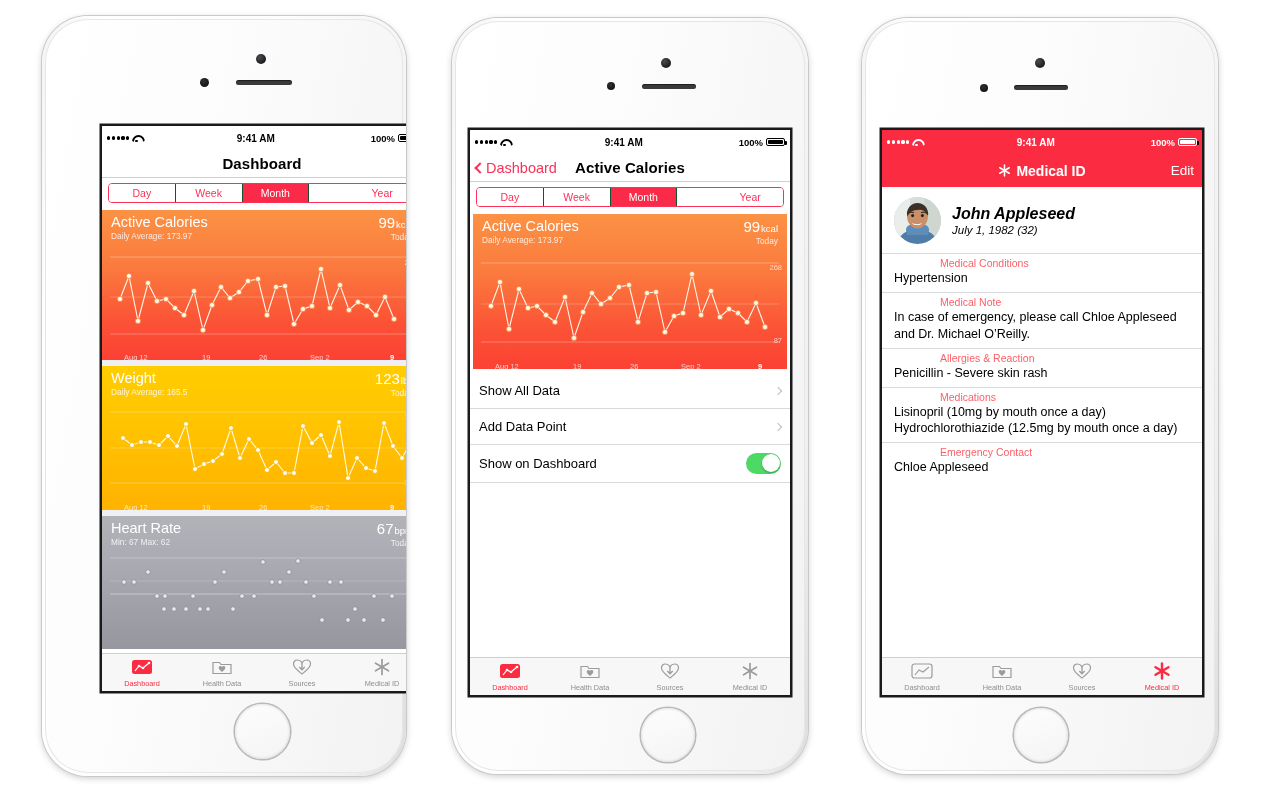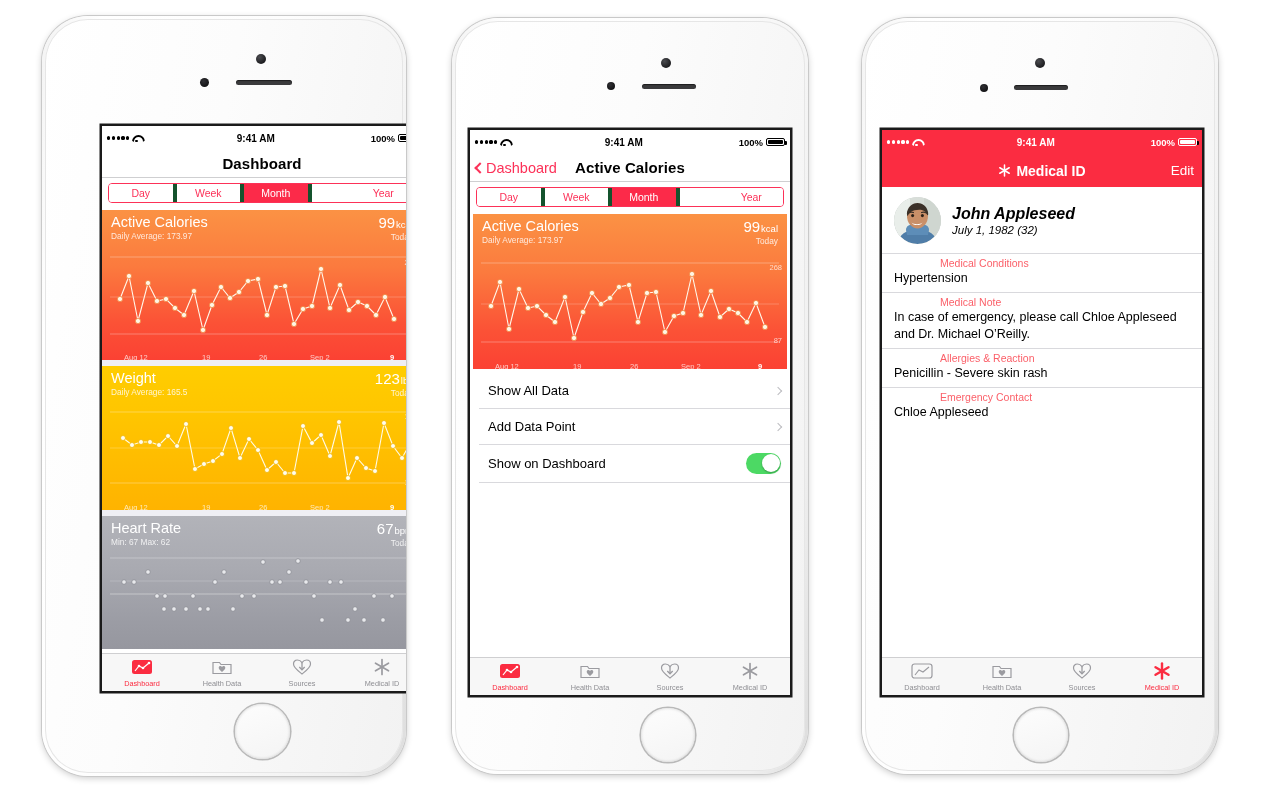--- a/index.html
+++ b/index.html
@@ -94,21 +94,21 @@
 
   
   .segwrap { background:#fff; padding:5px 6px 7px; }
   .segment {
     display:flex; border:1px solid #fc3158; border-radius:4px; overflow:hidden;
     height:20px;
   }
   .seg {
     flex:1; display:flex; align-items:center; justify-content:center;
     font-size:10.5px; color:#fc3158; background:#fff;
-    border-right:4px solid #14532d;
+    border-right:1px solid #14532d;
   }
   .seg:last-child { border-right:none;padding-left:40px; }
   .seg.active { background:#fc2a49; color:#fff; }
 
   
   .cards { background:#efeff4; }
   .card { position:relative; overflow:hidden; }
   .card.calories { background:linear-gradient(180deg,#fb9244 0%,#fb7a3e 38%,#fb5236 75%,#fb4133 100%); }
   .card.weight   { background:linear-gradient(180deg,#ffcd00 0%,#ffc500 35%,#ffbb00 70%,#ffb300 100%); }
   .card.heart    { background:linear-gradient(180deg,#b2b3b9 0%,#a9aab1 40%,#9b9ca4 80%,#96979f 100%); }
@@ -562,21 +562,21 @@
           <div class="xaxis" style="bottom:4px;">
             <span style="left:22px;">Aug 12</span>
             <span style="left:100px;">19</span>
             <span style="left:157px;">26</span>
             <span style="left:208px;">Sep 2</span>
             <span class="bold" style="left:285px;">9</span>
           </div>
         </div>
       </div>
 
-      <div class="list" style="margin-top:4px;padding-left:9px;">
+      <div class="list" style="margin-top:4px;">
         <div class="list-row" style="height:36px;">
           <span>Show All Data</span>
           <span class="chev-right"></span>
         </div>
         <div class="list-row" style="height:36px;">
           <span>Add Data Point</span>
           <span class="chev-right"></span>
         </div>
         <div class="list-row" style="height:38px;">
           <span>Show on Dashboard</span>
@@ -713,20 +713,24 @@
         </div>
         <div class="med-sec">
           <div class="med-label">Medical Note</div>
           <div class="med-text">In case of emergency, please call Chloe Appleseed and Dr. Michael O’Reilly.</div>
         </div>
         <div class="med-sec">
           <div class="med-label">Allergies &amp; Reaction</div>
           <div class="med-text">Penicillin - Severe skin rash</div>
         </div>
         <div class="med-sec">
+          <div class="med-label">Medications</div>
+          <div class="med-text">Lisinopril (10mg by mouth once a day) Hydrochlorothiazide (12.5mg by mouth once a day)</div>
+        </div>
+        <div class="med-sec">
           <div class="med-label">Emergency Contact</div>
           <div class="med-text">Chloe Appleseed</div>
         </div>
       </div>
 
       <div class="tabbar" style="height:38px; position:absolute; bottom:0; left:0; right:0;">
         <div class="tab">
           <span class="tab-ico">
             <svg width="22" height="16" viewBox="0 0 22 16">
                 <rect x="1" y="1" width="20" height="14" rx="2.5" fill="none" stroke="#9b9ba0" stroke-width="1.2"></rect>

